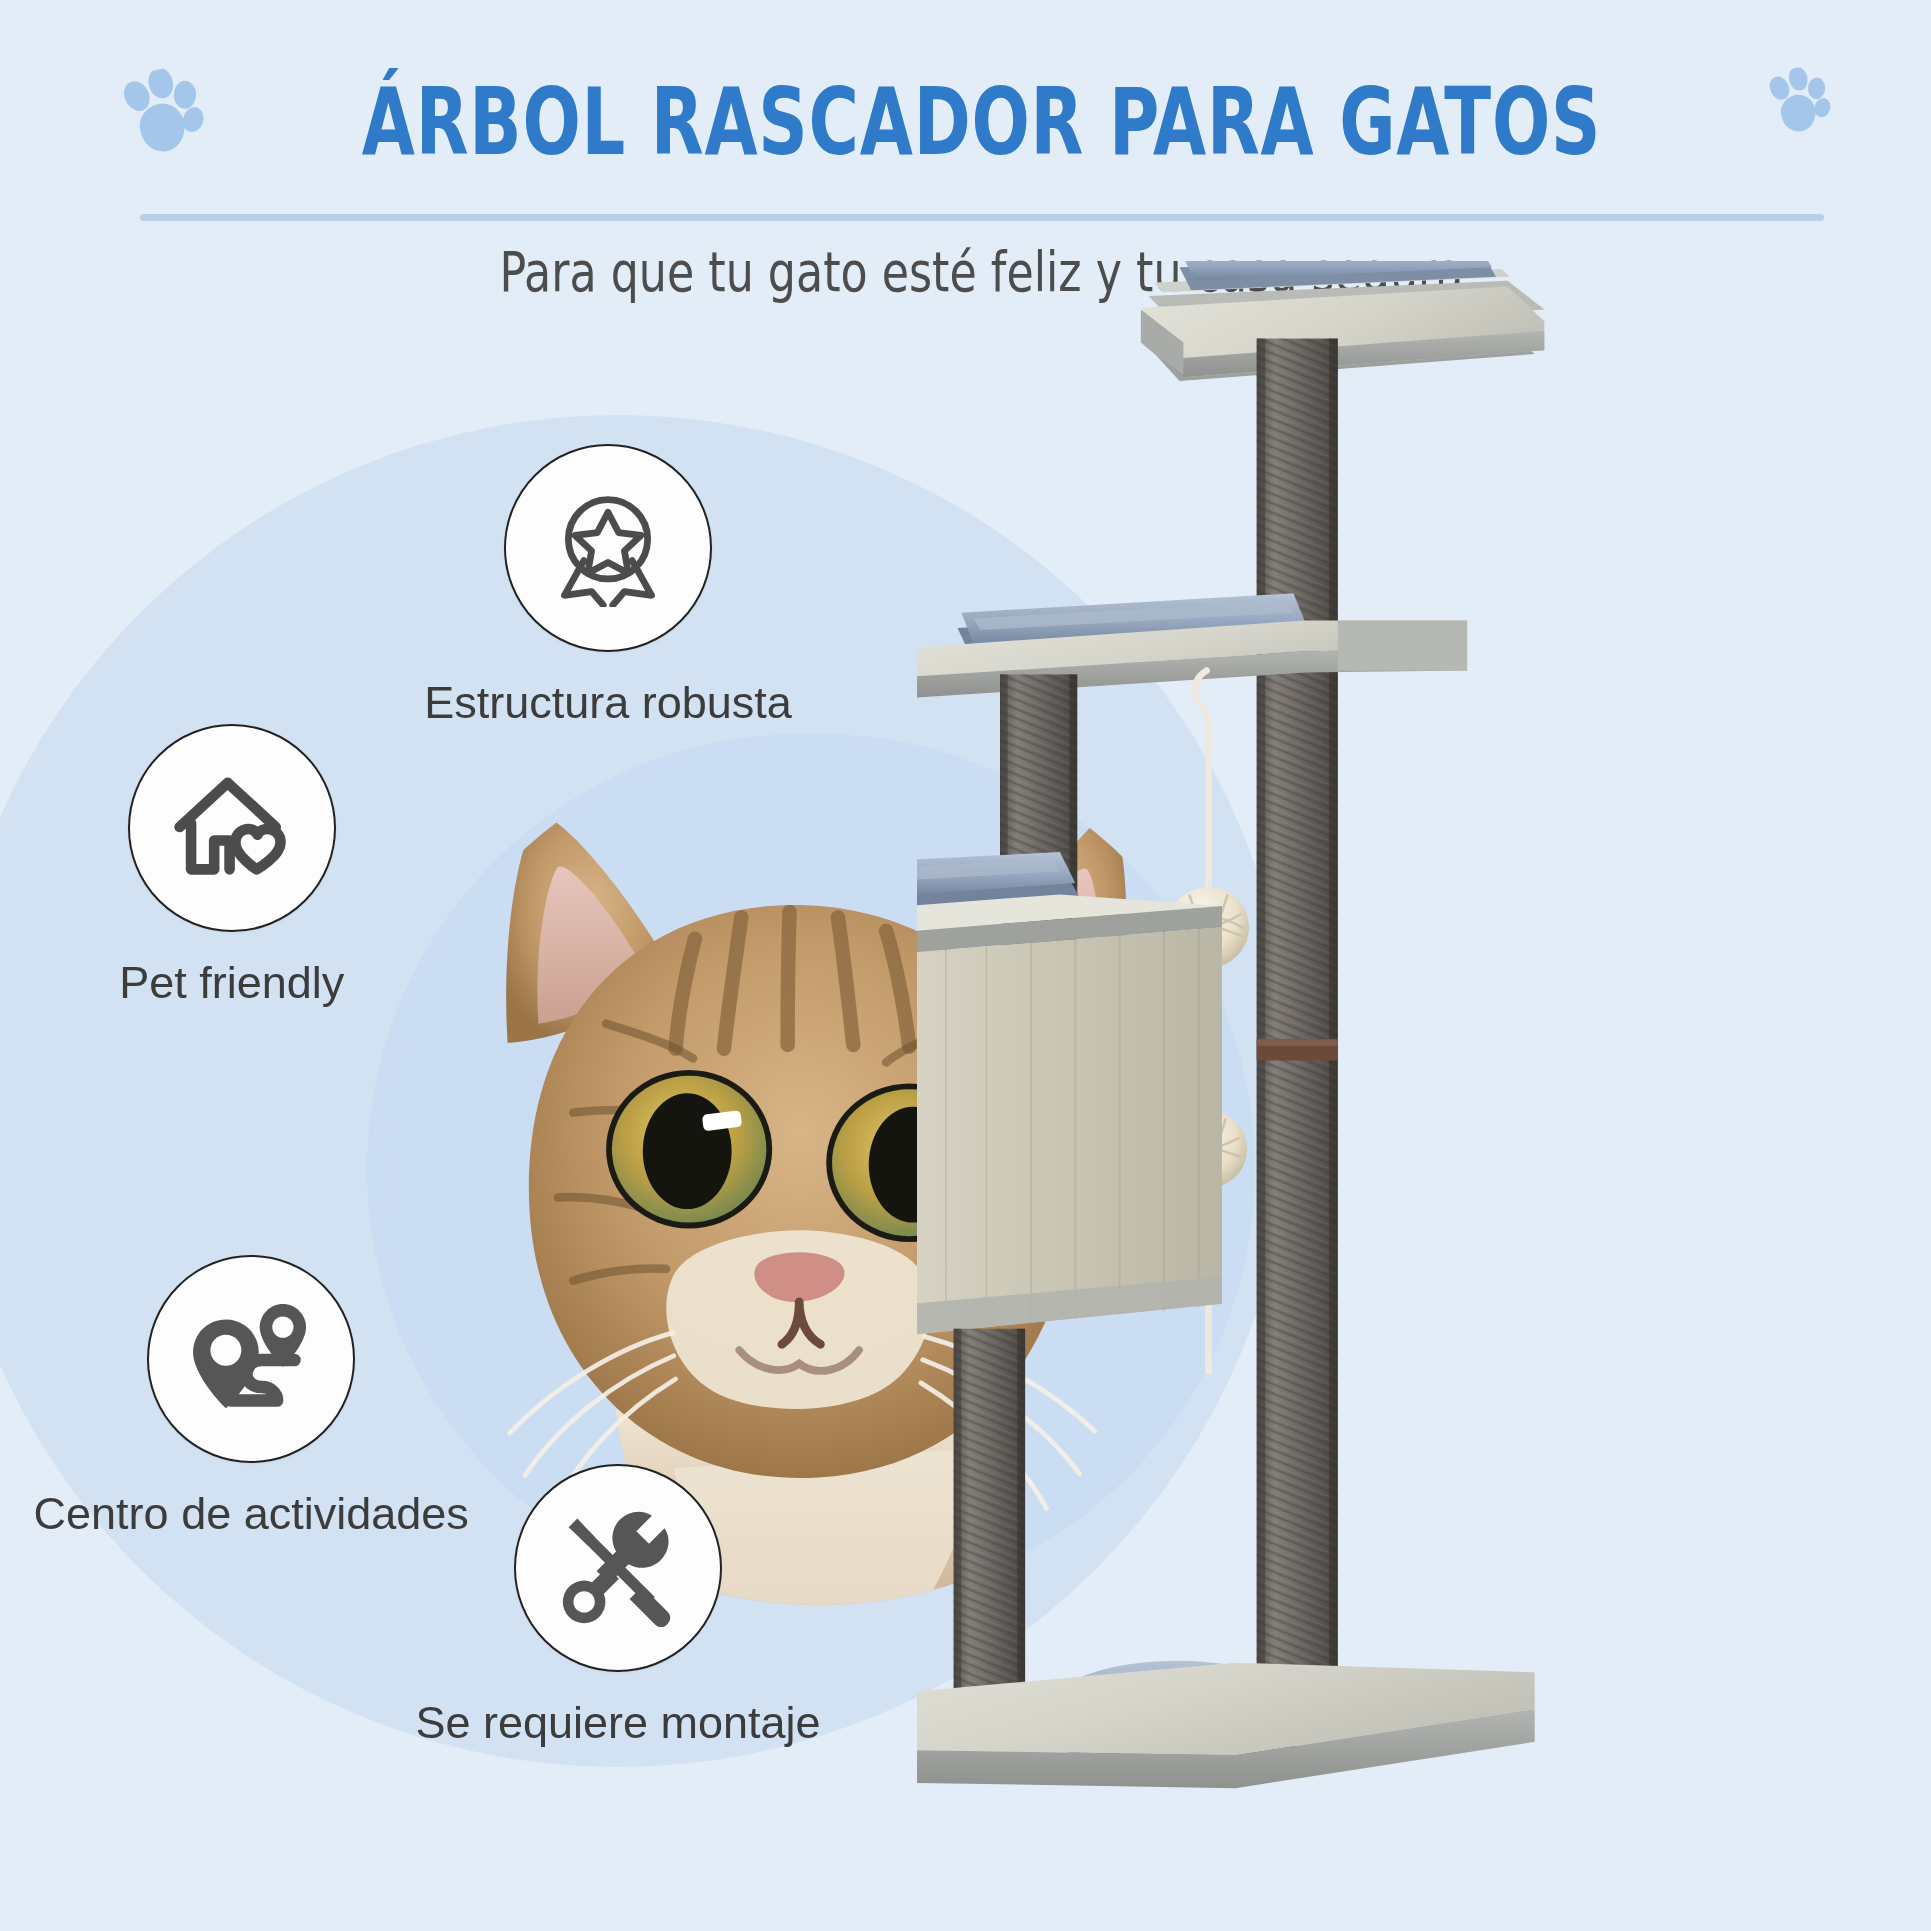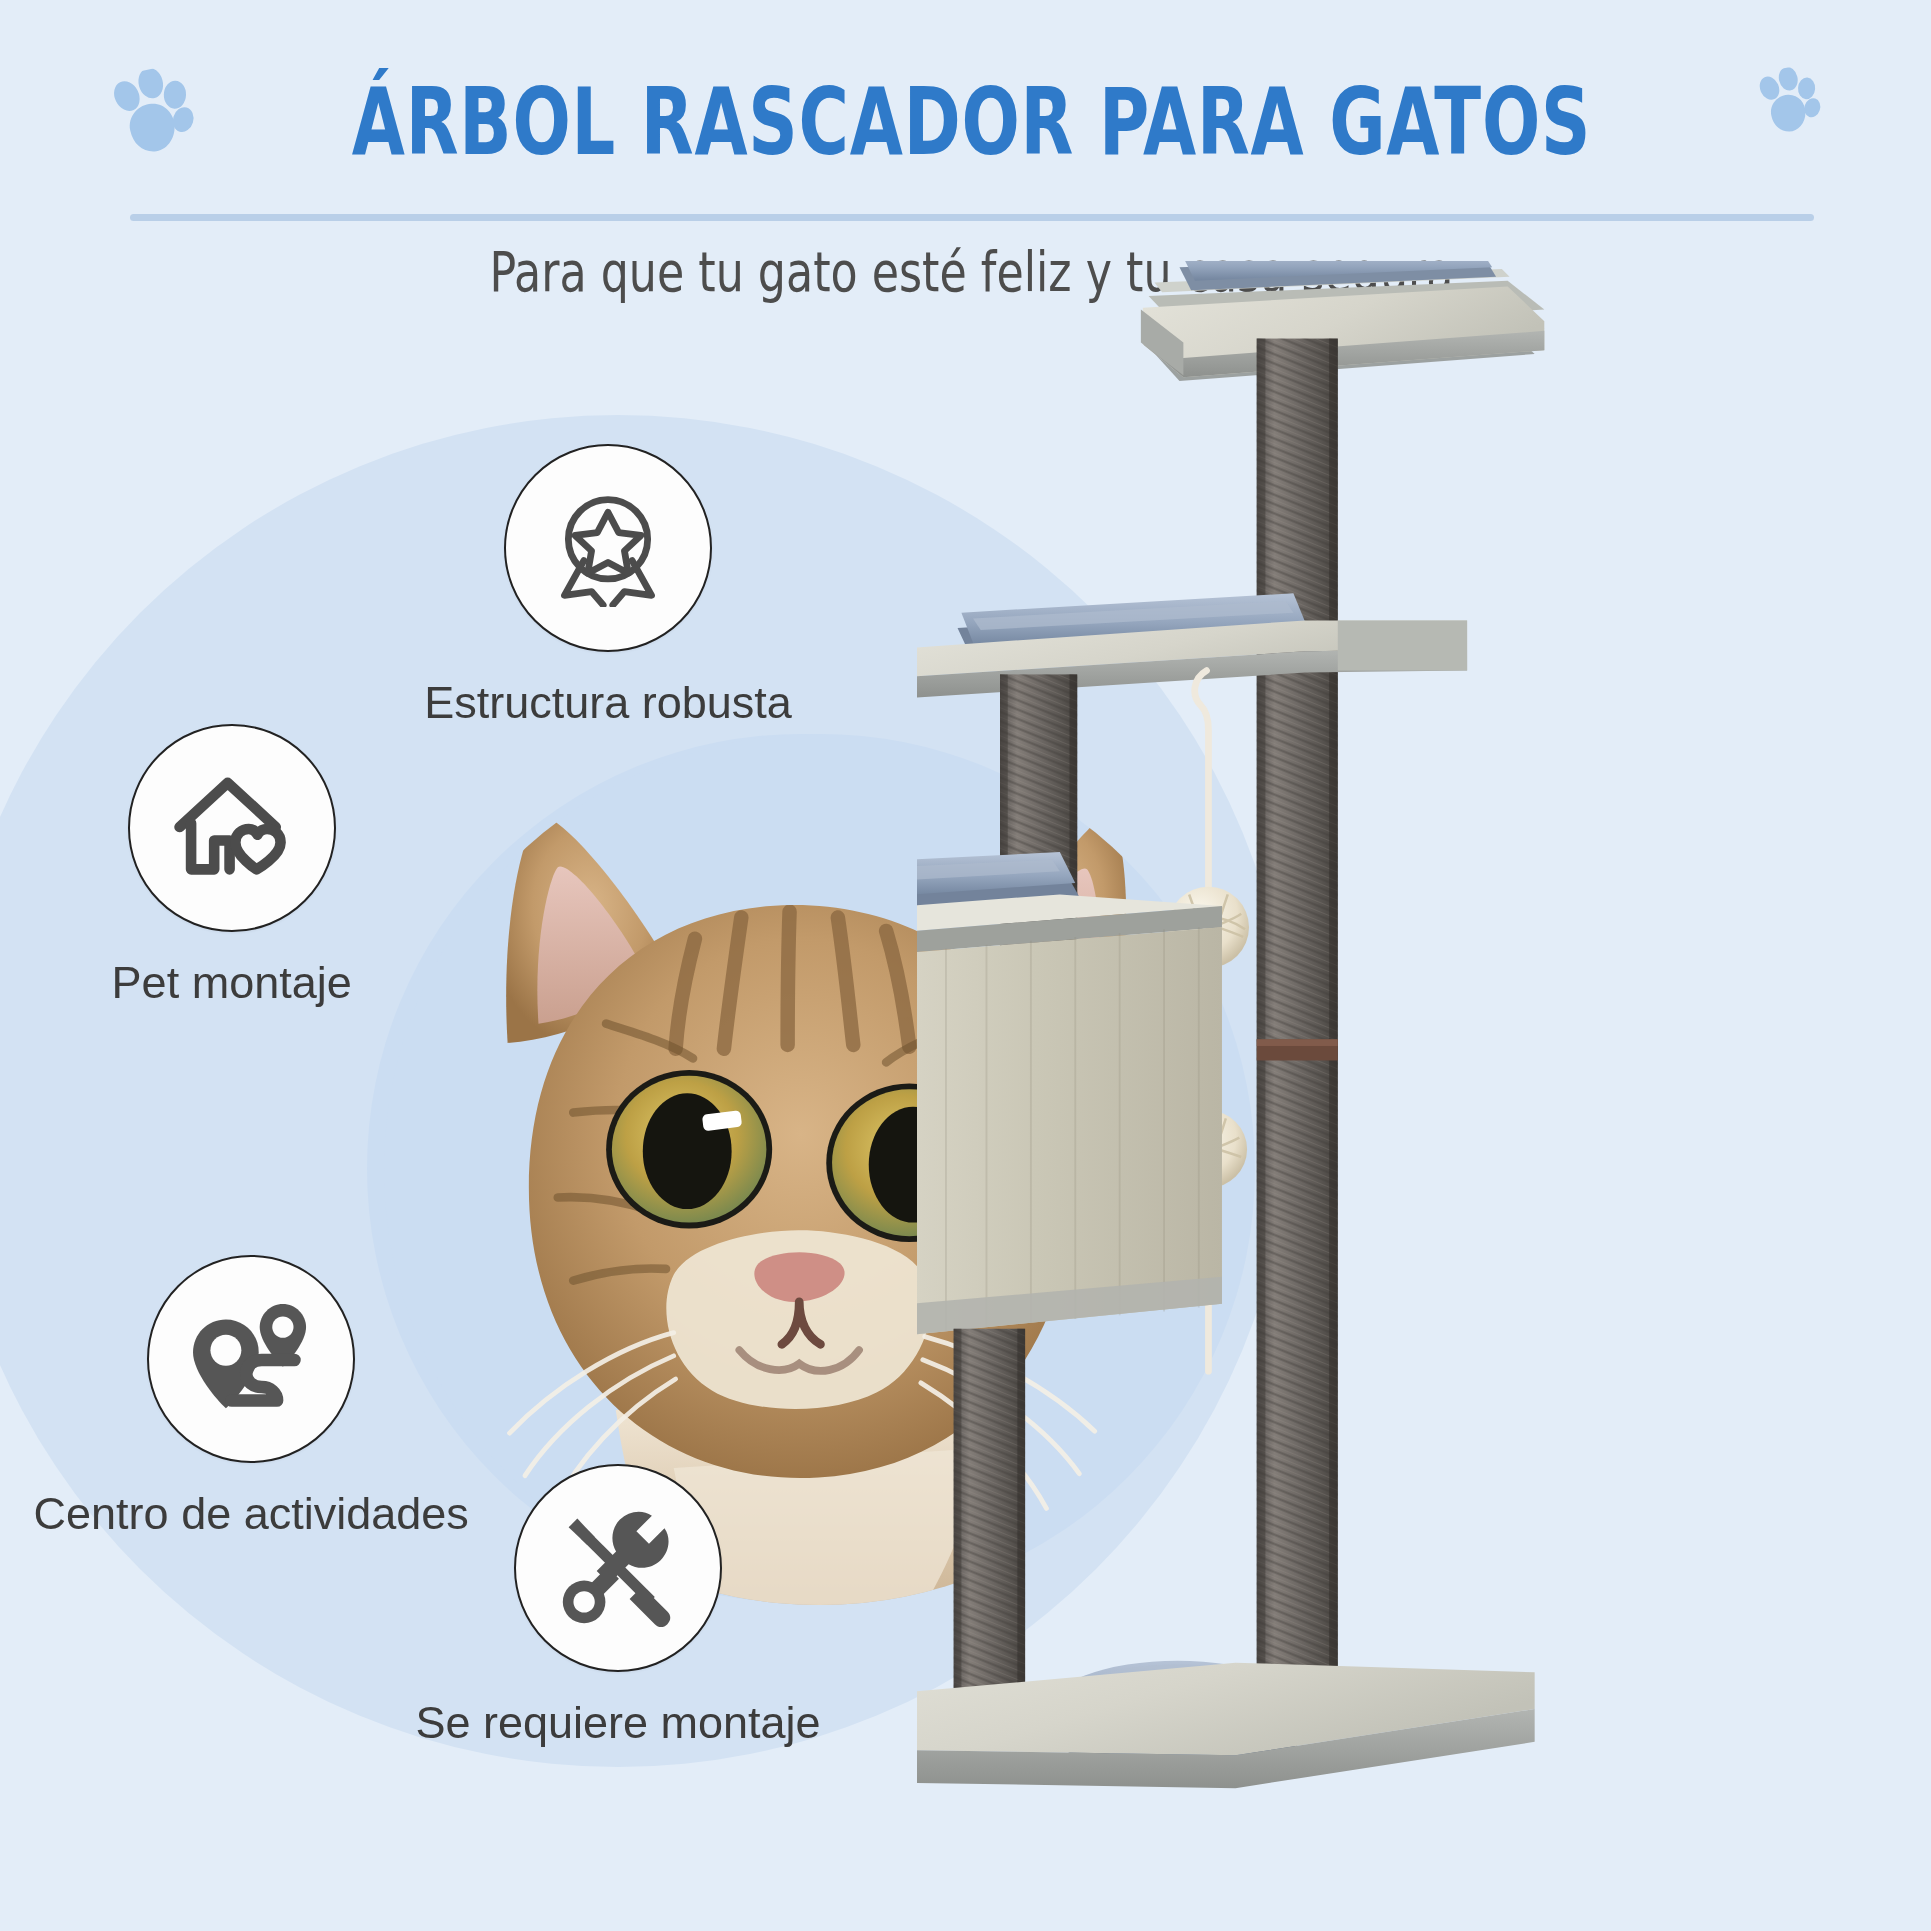--- a/index.html
+++ b/index.html
@@ -22,21 +22,21 @@
   }
   .bg-circle-mid{
     position:absolute;
     left:367px; top:734px;
     width:869px; height:869px;
     border-radius:50%;
     background:#cbddf2;
   }
 
   
-  #header{ position:absolute; left:6px; top:0; width:1768px; height:241px; }
+  #header{ position:absolute; left:16px; top:0; width:1768px; height:241px; }
   .title{
     position:absolute;
     left:0; top:68px; width:1931px;
     text-align:center;
     font-family:"Liberation Sans Narrow","DejaVu Sans Condensed","Liberation Sans", sans-serif;
     font-weight:700;
     font-size:93px;
     letter-spacing:1px;
     color:#2f7ac9;
     transform:scaleX(0.82);
@@ -239,21 +239,21 @@
 </div>
 
 <div class="feature" id="feature-petfriendly">
   <div class="feature-icon">
     <svg width="127" height="118" viewBox="0 0 132 122" fill="none" stroke="#4c4c4c" stroke-width="11" stroke-linejoin="round" stroke-linecap="round">
       <path d="M12 60 L62 14 L112 60"></path>
       <path d="M24 56 L24 104 L48 104 L48 74 L64 74 L64 104"></path>
       <path d="M92 104 C92 104 70 90 70 76 C70 67 77 62 84 62 C88 62 91 64 93 68 C95 64 99 62 103 62 C110 62 117 67 117 76 C117 90 92 104 92 104 Z"></path>
     </svg>
   </div>
-  <div class="feature-label">Pet montaje</div>
+  <div class="feature-label">Pet friendly</div>
 </div>
 
 <div class="feature" id="feature-actividades">
   <div class="feature-icon">
     <svg width="122" height="114" viewBox="0 0 126 118">
       <g fill="#565656">
         <path d="M33 8 C52 8 67 23 67 42 C67 63 42 92 33 100 C24 92 -1 63 -1 42 C-1 23 14 8 33 8 Z" transform="translate(4,10)"></path>
         <circle cx="37" cy="50" r="16" fill="#fdfdfd"></circle>
         <path d="M96 2 C109 2 120 13 120 26 C120 41 103 61 96 67 C89 61 72 41 72 26 C72 13 83 2 96 2 Z"></path>
         <circle cx="96" cy="26" r="11" fill="#fdfdfd"></circle>

